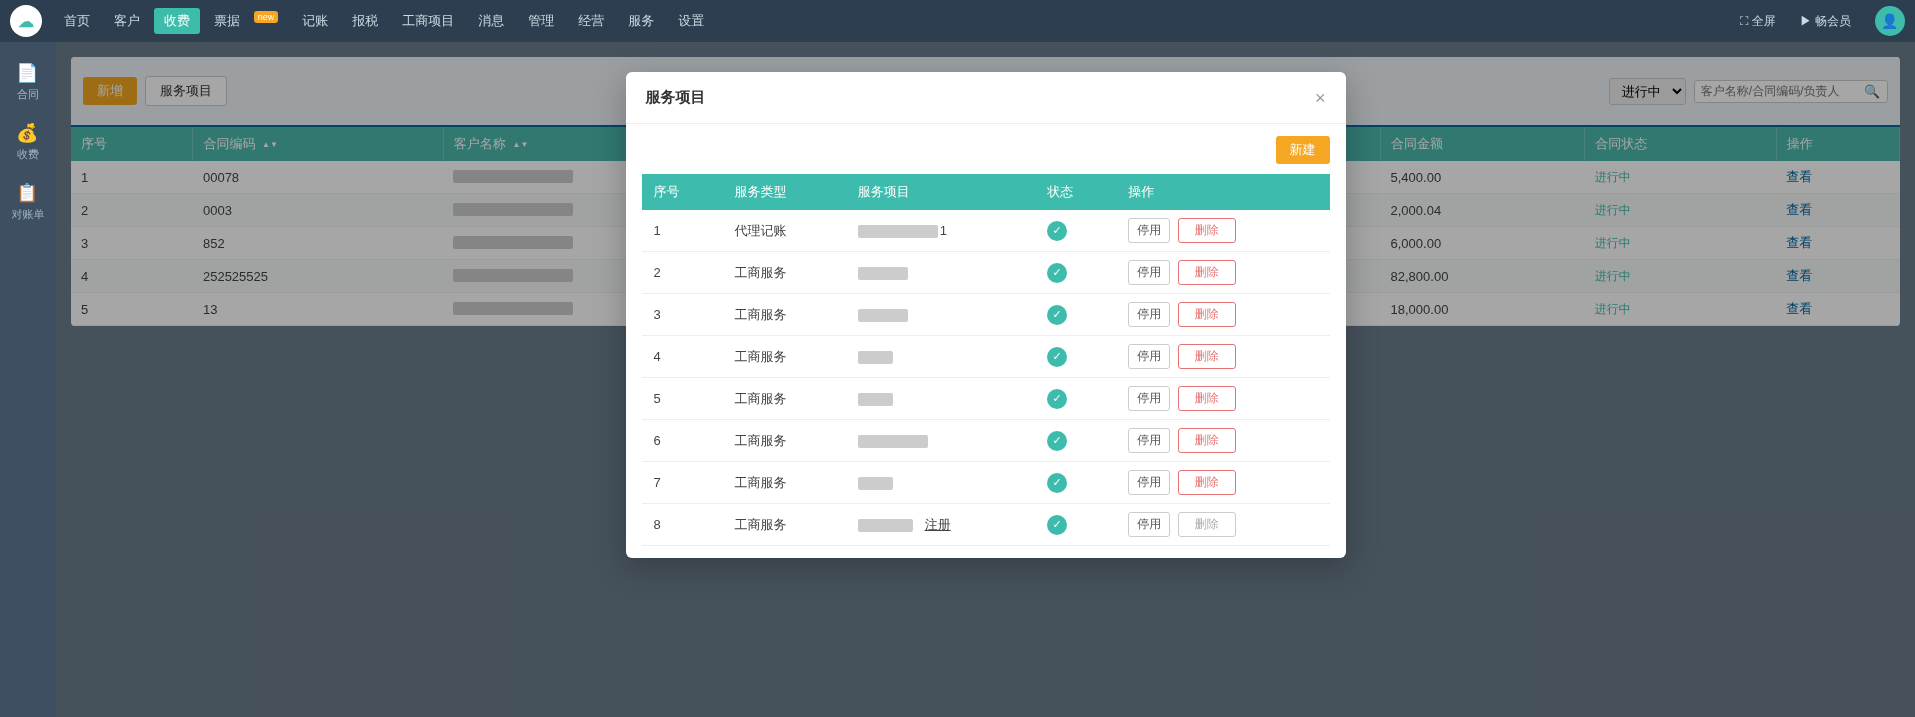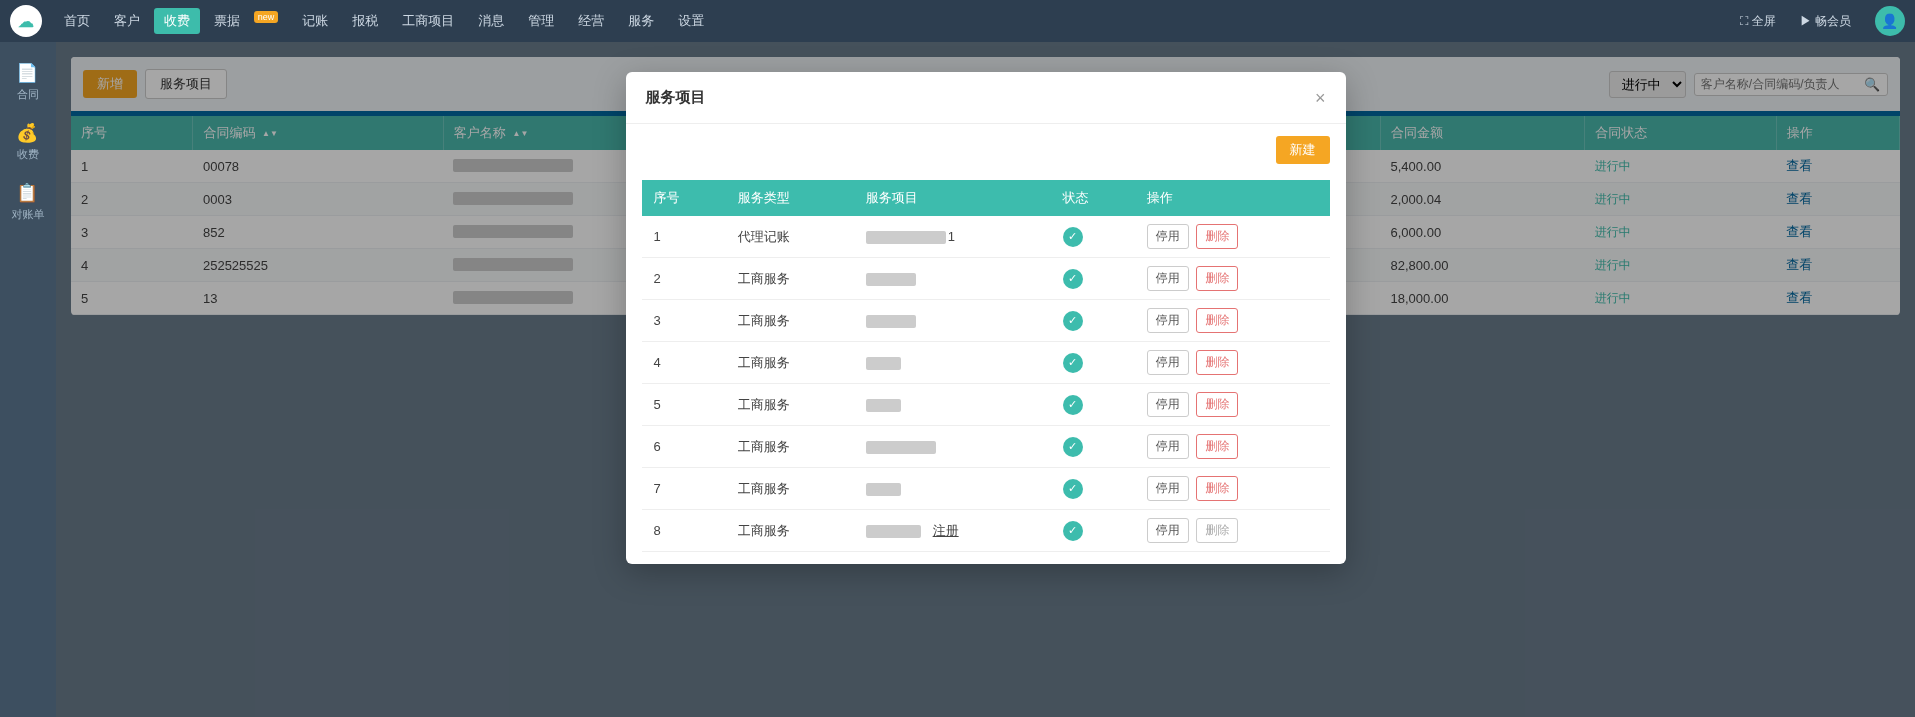--- a/index.html
+++ b/index.html
@@ -106,25 +106,25 @@
     }
 
     
     .contract-panel {
       background: #fff;
       border-radius: 4px;
       overflow: hidden;
     }
     .contract-toolbar {
       background: #f0f4f7;
-      padding: 12px 12px;
+      padding: 19px 12px;
       display: flex;
       align-items: center;
       gap: 8px;
-      border-bottom: 5px solid #0369a1;
+      border-bottom: 2px solid #0369a1;
     }
     .btn-new {
       background: #f5a623;
       color: #fff;
       border: none;
       padding: 5px 14px;
       border-radius: 3px;
       cursor: pointer;
       font-size: 13px;
     }
@@ -243,21 +243,21 @@
       line-height: 1;
     }
     .modal-body {
       padding: 12px 16px;
       flex: 1;
       overflow-y: auto;
     }
     .modal-toolbar {
       display: flex;
       justify-content: flex-end;
-      margin-bottom: 16px;
+      margin-bottom: 10px;
     }
     .modal-table {
       width: 100%;
       border-collapse: collapse;
     }
     .modal-table th {
       background: #3dbcad;
       color: #fff;
       padding: 9px 12px;
       text-align: left;
@@ -287,21 +287,21 @@
       padding: 3px 8px;
       border-radius: 3px;
       cursor: pointer;
       font-size: 12px;
       margin-right: 4px;
     }
     .btn-delete {
       background: #fff;
       border: 1px solid #e57373;
       color: #e57373;
-      padding: 3px 8px;
+      padding: 3px 16px;
       border-radius: 3px;
       cursor: pointer;
       font-size: 12px;
     }
     .btn-delete.gray {
       border-color: #ccc;
       color: #aaa;
     }
     .sort-arrows {
       display: inline-flex;

